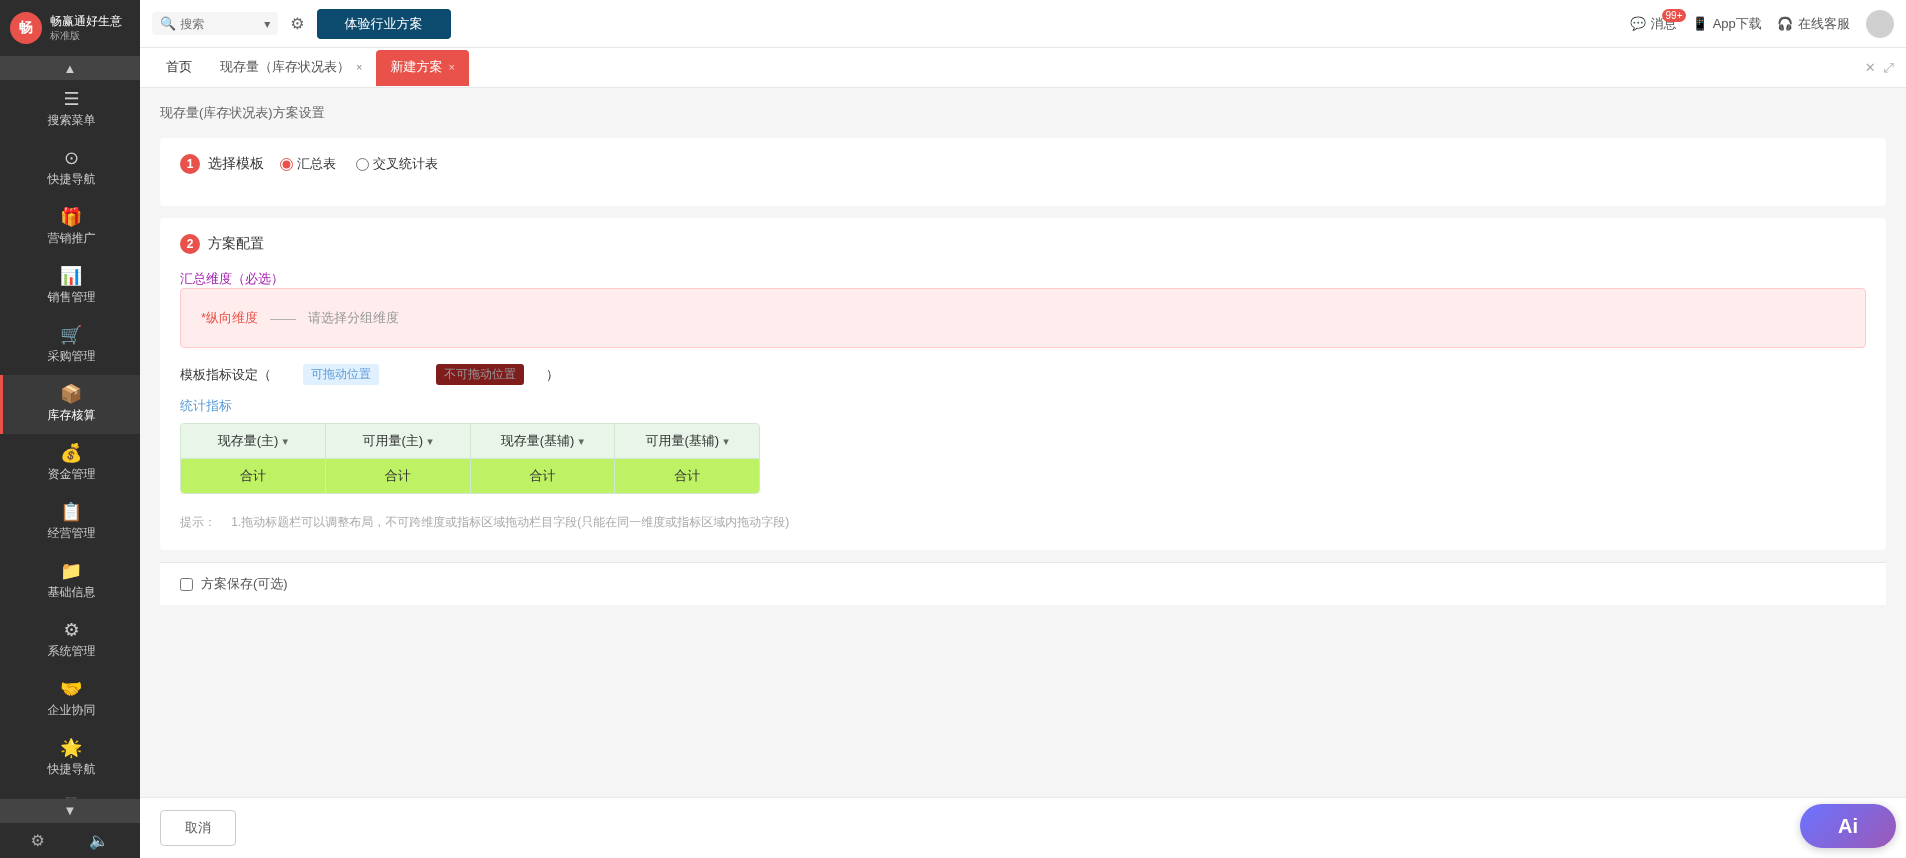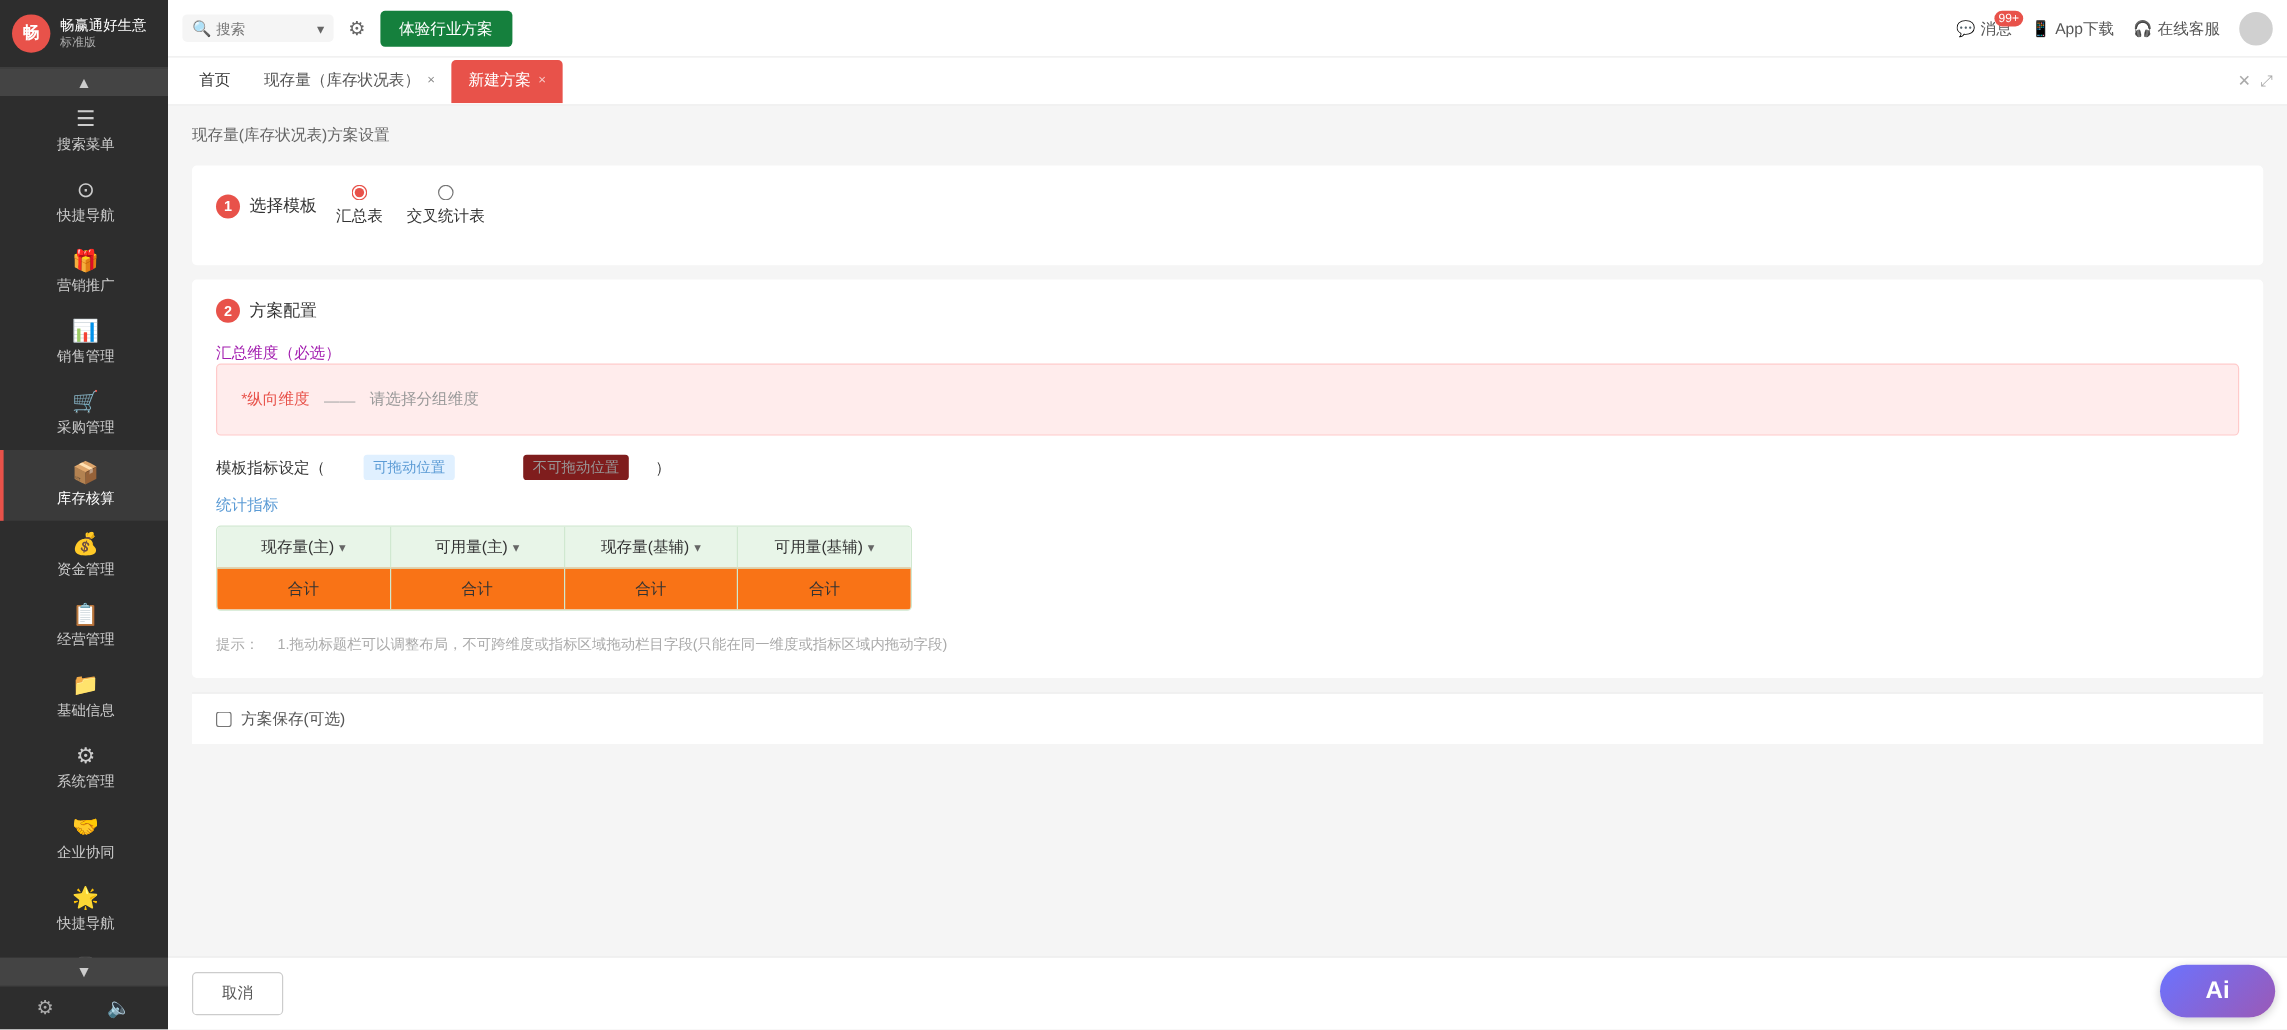--- a/index.html
+++ b/index.html
@@ -120,25 +120,25 @@
       cursor: pointer;
       font-size: 12px;
     }
     .topbar-gear {
       color: #666;
       cursor: pointer;
       font-size: 16px;
       margin-left: 4px;
     }
     .topbar-trial-btn {
-      background: #15803d;
+      background: #0c4a6e;
       color: white;
       border: none;
       border-radius: 4px;
-      padding: 6px 16px;
+      padding: 6px 28px;
       font-size: 13px;
       cursor: pointer;
       margin-left: 4px;
     }
     .topbar-right {
       margin-left: auto;
       display: flex;
       align-items: center;
       gap: 16px;
     }
@@ -267,21 +267,20 @@
       gap: 20px;
       margin-left: 8px;
     }
     .radio-label {
       display: flex;
       align-items: center;
       gap: 4px;
       cursor: pointer;
       font-size: 13px;
       color: #333;
-      flex-direction: column;
     }
     .radio-input {
       accent-color: #e8524a;
       cursor: pointer;
     }
 
     
     .dimension-label {
       font-size: 13px;
       color: #a21caf;
@@ -347,21 +346,21 @@
       border-radius: 4px;
       overflow: hidden;
       width: 580px;
     }
     .stats-table-header {
       display: flex;
       background: #e8f5e8;
     }
     .stats-table-body {
       display: flex;
-      background: #f97316;
+      background: #bef264;
       align-items: flex-end;
     }
     .stats-col {
       flex: 1;
       display: flex;
       align-items: center;
       justify-content: center;
       padding: 8px 12px;
       border-right: 1px solid #d0e8d0;
       font-size: 13px;

